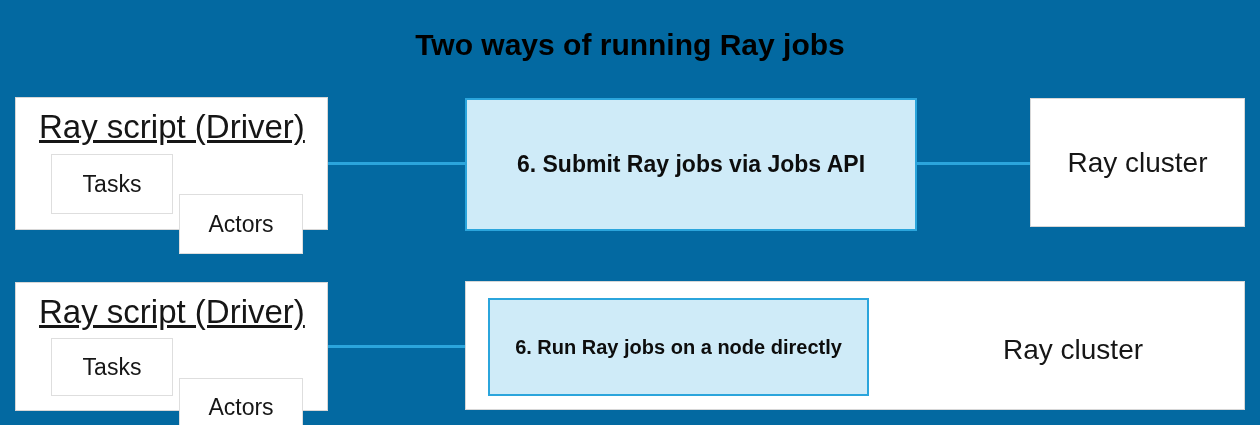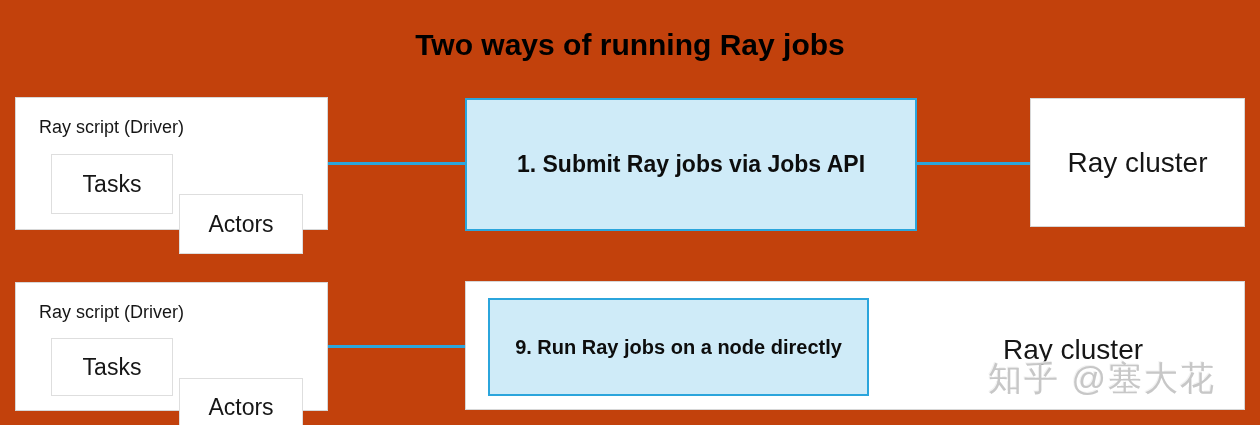--- a/index.html
+++ b/index.html
@@ -3,21 +3,21 @@
 <meta charset="utf-8">
 <style>
   * { margin: 0; padding: 0; box-sizing: border-box; }
   html, body { background: #ffffff; }
   body { font-family: "Liberation Sans", sans-serif; color: #111; }
 
   .canvas {
     position: relative;
     width: 1260px;
     height: 425px;
-    background: #c2410c;
+    background: #0369a1;
     overflow: hidden;
   }
 
   .title {
     position: absolute;
     left: 0; top: 28px;
     width: 100%;
     text-align: center;
     font-size: 30px;
     font-weight: bold;
@@ -35,24 +35,25 @@
   #cluster1 {
     left: 1030px; top: 98px; width: 215px; height: 129px;
     display: flex; align-items: center; justify-content: center;
     font-size: 28px; color: #161616;
   }
   #outer2 { left: 465px; top: 281px; width: 780px; height: 129px; }
 
   .driver-label {
     position: absolute;
     left: 23px; top: 14px;
-    font-size: 18px;
+    font-size: 33px;
     line-height: 30px;
     color: #161616;
     white-space: nowrap;
+    text-decoration: underline;
   }
 
   .mini {
     position: absolute;
     border: 1.5px solid #dedede;
     background: #ffffff;
     display: flex; align-items: center; justify-content: center;
     font-size: 23px;
     color: #161616;
   }
@@ -113,35 +114,34 @@
   <div class="title">Two ways of running Ray jobs</div>
 
   <div class="gbox" id="driver1">
     <div class="driver-label">Ray script (Driver)</div>
     <div class="mini tasks">Tasks</div>
     <div class="mini actors">Actors</div>
   </div>
 
   <div class="conn" id="conn1"></div>
 
-  <div class="bluebox" id="blue1">1. Submit Ray jobs via Jobs API</div>
+  <div class="bluebox" id="blue1">6. Submit Ray jobs via Jobs API</div>
 
   <div class="conn" id="conn2"></div>
 
   <div class="gbox" id="cluster1">Ray cluster</div>
 
   <div class="gbox" id="driver2">
     <div class="driver-label">Ray script (Driver)</div>
     <div class="mini tasks">Tasks</div>
     <div class="mini actors">Actors</div>
   </div>
 
   <div class="conn" id="conn3"></div>
 
   <div class="gbox" id="outer2"></div>
 
-  <div class="bluebox" id="blue2">9. Run Ray jobs on a node directly</div>
+  <div class="bluebox" id="blue2">6. Run Ray jobs on a node directly</div>
 
   <div id="cluster2-label">Ray cluster</div>
 
-  <div class="watermark">知乎 @塞大花</div>
 
 </div>
 
 </body></html>

